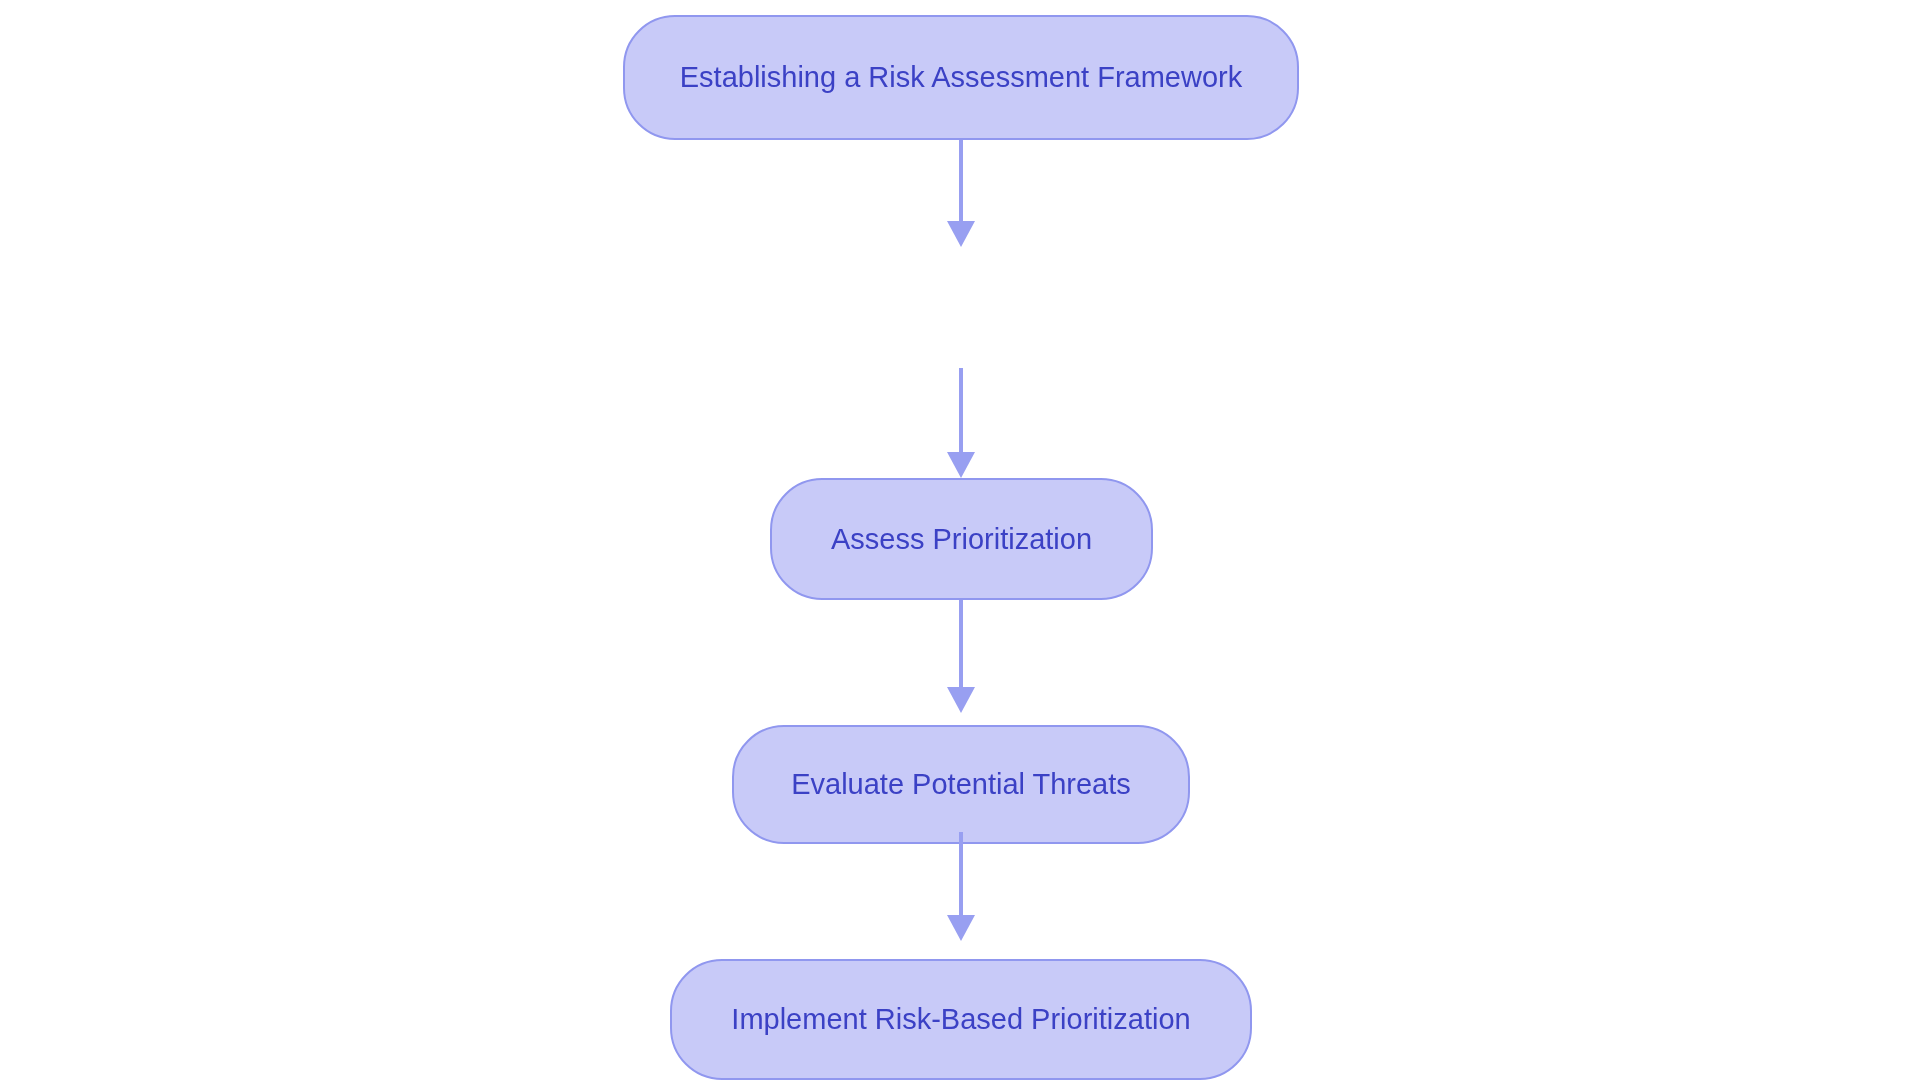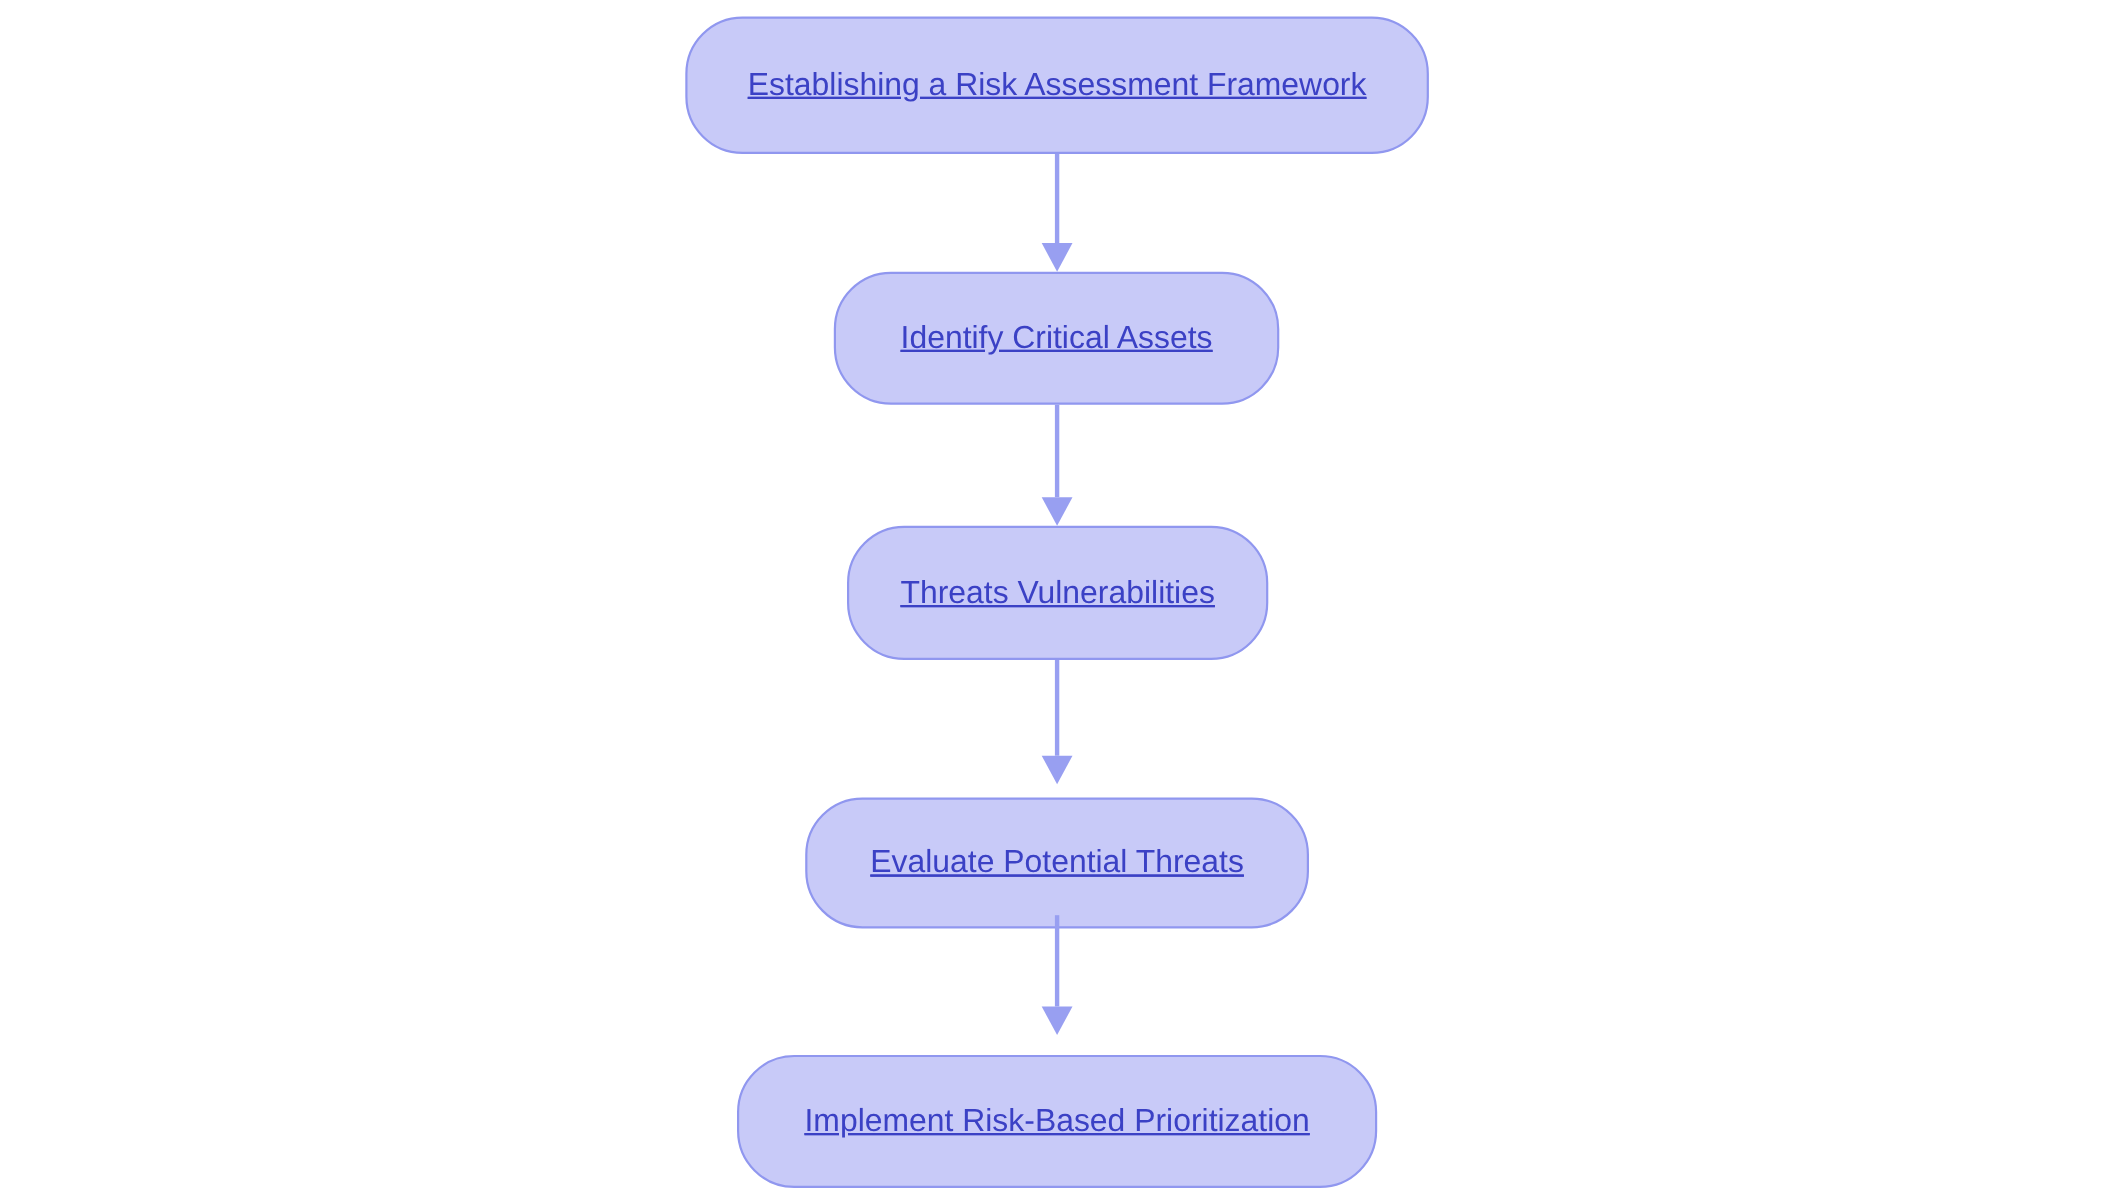--- a/index.html
+++ b/index.html
@@ -2,21 +2,21 @@
 <html style="--background: #ffffff; --node-fill: #c8caf8; --node-border: #9097ef; --node-text: #3b41c5; --arrow: #989ff1;"><head>
 <meta charset="utf-8">
 <style>
   :root {
     --background: #ffffff;
     --node-fill: #c8caf8;
     --node-border: #9097ef;
     --node-text: #3b41c5;
     --arrow: #989ff1;
   }
-  * { margin: 0; padding: 0; box-sizing: border-box; text-decoration: underline; }
+  * { margin: 0; padding: 0; box-sizing: border-box; }
   html, body { background: var(--background); }
   .canvas {
     position: relative;
     width: 1920px;
     height: 1083px;
     background: var(--background);
     font-family: "Liberation Sans", "DejaVu Sans", sans-serif;
     overflow: hidden;
   }
   .node {
@@ -77,31 +77,28 @@
 
   <div class="node node-1">
     <span>Establishing a Risk Assessment Framework</span>
   </div>
 
   <div class="arrow arrow-1">
     <div class="arrow-shaft"></div>
     <div class="arrow-head"></div>
   </div>
 
-  <div class="node node-2">
-    <span>Identify Critical Assets</span>
-  </div>
 
   <div class="arrow arrow-2">
     <div class="arrow-shaft"></div>
     <div class="arrow-head"></div>
   </div>
 
   <div class="node node-3">
-    <span>Threats Vulnerabilities</span>
+    <span>Assess Prioritization</span>
   </div>
 
   <div class="arrow arrow-3">
     <div class="arrow-shaft"></div>
     <div class="arrow-head"></div>
   </div>
 
   <div class="node node-4">
     <span>Evaluate Potential Threats</span>
   </div>

